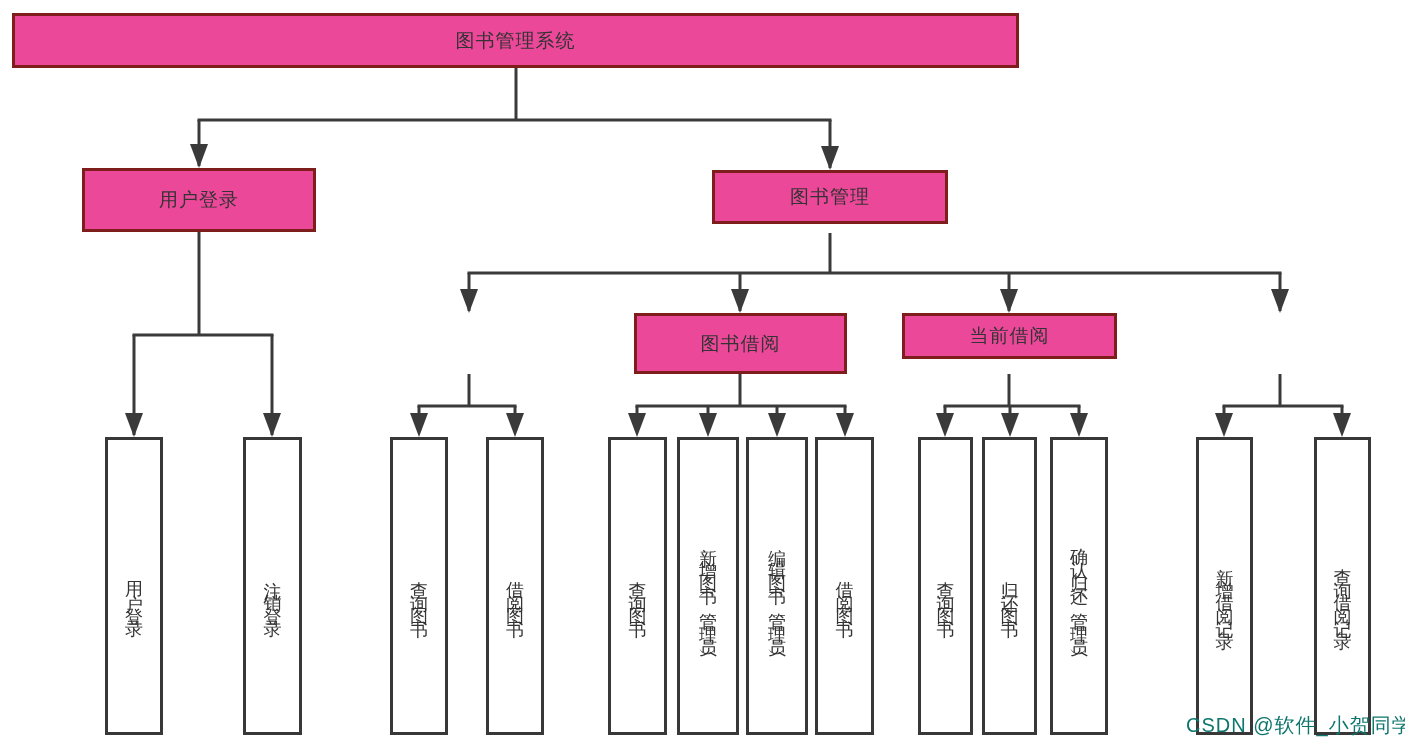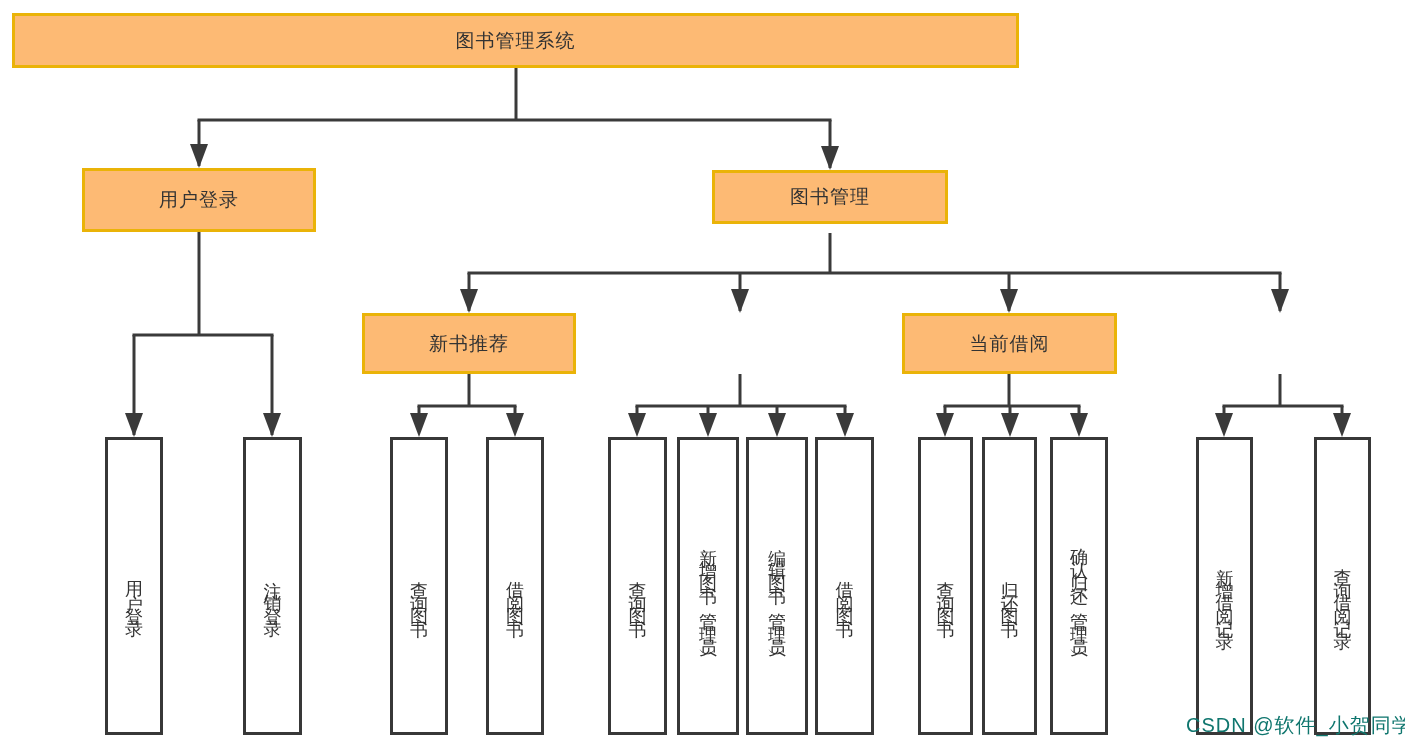--- a/index.html
+++ b/index.html
@@ -4,22 +4,22 @@
 <style>
   html,body{margin:0;padding:0;background:#ffffff;}
   .stage{
     position:relative;width:1405px;height:747px;background:#ffffff;overflow:hidden;
     font-family:"Liberation Sans","DejaVu Sans",sans-serif;color:#333333;
   }
   .wires{position:absolute;left:0;top:0;width:1405px;height:747px;pointer-events:none;}
   .wires line{stroke:#3a3a3a;stroke-width:3;}
   .wires polygon{fill:#3a3a3a;stroke:none;}
   .hbox{
-    position:absolute;box-sizing:border-box;background:#fdba74;
-    border:3px solid #eab308;display:flex;align-items:center;justify-content:center;
+    position:absolute;box-sizing:border-box;background:#ec4899;
+    border:3px solid #7f1d1d;display:flex;align-items:center;justify-content:center;
   }
   .hbox span{font-size:19px;letter-spacing:1px;color:#333333;white-space:nowrap;}
   .vbox{
     position:absolute;box-sizing:border-box;background:#ffffff;
     border:3px solid #383838;display:flex;align-items:center;justify-content:center;
     top:437px;height:298px;
   }
   .vbox span{
     writing-mode:vertical-rl;text-orientation:mixed;
     font-size:18px;letter-spacing:13px;color:#333333;line-height:1;
@@ -115,24 +115,24 @@
     <span>图书管理系统</span>
   </div>
 
   <div class="hbox" style="left:82px;top:168px;width:234px;height:64px">
     <span>用户登录</span>
   </div>
   <div class="hbox" style="left:712px;top:170px;width:236px;height:54px">
     <span>图书管理</span>
   </div>
 
-  <div class="hbox" style="left:362px;top:313px;width:214px;height:61px">
-    <span>新书推荐</span>
+  <div class="hbox" style="left:634px;top:313px;width:213px;height:61px">
+    <span>图书借阅</span>
   </div>
-  <div class="hbox" style="left:902px;top:313px;width:215px;height:61px">
+  <div class="hbox" style="left:902px;top:313px;width:215px;height:46px">
     <span>当前借阅</span>
   </div>
 
   <div class="vbox" style="left:105px;width:58px">
     <span>用户登录</span>
   </div>
   <div class="vbox" style="left:243px;width:59px">
     <span>注销登录</span>
   </div>
 

